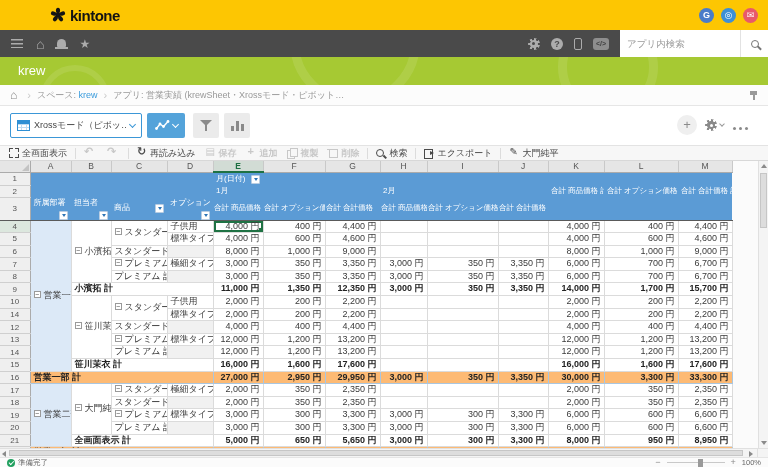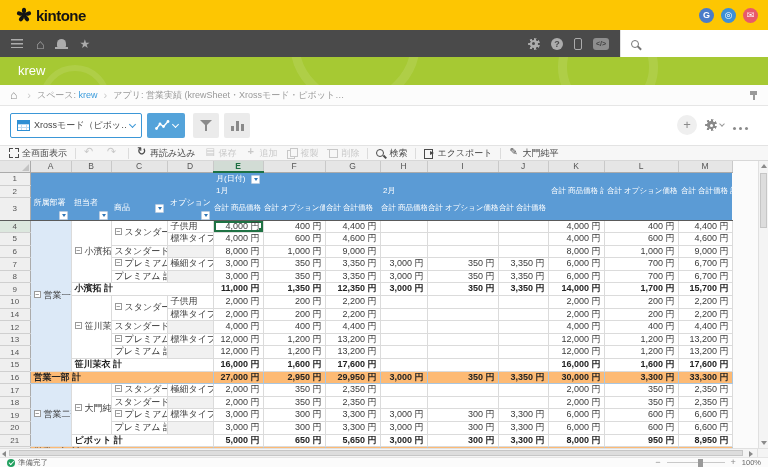--- a/index.html
+++ b/index.html
@@ -1,20 +1,20 @@
 <!DOCTYPE html>
 <html><head>
 <meta charset="utf-8">
 <style>
   html,body{margin:0;padding:0;width:768px;height:467px;overflow:hidden;
     font-family:"Liberation Sans","DejaVu Sans",sans-serif;background:#fff;}
   *{box-sizing:border-box;}
 
   
-  .topbar{height:30px;background:#FDC602;display:flex;align-items:center;position:relative;}
+  .topbar{height:30px;background:#FDC602;display:flex;align-items:center;position:relative;padding-left:34px;}
   .logo{display:flex;align-items:center;gap:4px;padding-left:16px;}
   .logo-text{font-size:15px;font-weight:bold;color:#141414;letter-spacing:-0.5px;}
   .badges{margin-left:auto;display:flex;gap:7px;margin-right:10px;}
   .badge{width:15px;height:15px;border-radius:50%;color:#fff;font-size:9px;font-weight:bold;
     text-align:center;line-height:15px;}
   .userzone{width:150px;height:30px;background:#E4AF00;display:flex;align-items:center;padding-left:10px;}
   .avatar{width:18px;height:18px;border-radius:50%;background:#F4E9D2;position:relative;overflow:hidden;flex:0 0 auto;}
   .avatar::before{content:"";position:absolute;left:5.5px;top:2px;width:7px;height:7px;border-radius:50%;background:#46362B;}
   .avatar::after{content:"";position:absolute;left:3px;bottom:0;width:12px;height:7px;border-radius:6px 6px 0 0;background:#FDFDFD;}
   .username{color:#fff;font-size:10.5px;margin-left:8px;}
@@ -97,21 +97,21 @@
   .gear2::before{content:"";position:absolute;inset:2px;border-radius:50%;background:#8A8A8A;}
   .gear2::after{content:"";position:absolute;inset:4.5px;border-radius:50%;background:#fff;}
   .chevg{width:4px;height:4px;border-right:1.2px solid #9a9a9a;border-bottom:1.2px solid #9a9a9a;transform:rotate(45deg);margin-top:-2px;}
   .dots{position:absolute;right:26px;top:21px;width:3px;height:3px;border-radius:50%;background:#8A8A8A;
     box-shadow:-6px 0 0 #8A8A8A,6px 0 0 #8A8A8A;}
 
   
   .stoolbar{height:16px;background:#F7F7F7;border-top:1px solid #E3E3E3;border-bottom:1px solid #D8D8D8;
     display:flex;align-items:center;padding-left:4px;font-size:9px;color:#4A4A4A;}
   .tbtn{display:flex;align-items:center;padding:0 5px;height:14px;white-space:nowrap;color:#4A4A4A;text-align:right;}
-  .tbtn.dis{color:#C8C8C8;}
+  .tbtn.dis{color:#C8C8C8;font-weight:bold;}
   .tsep{width:1px;height:11px;background:#DCDCDC;margin:0 3px;}
   .tic{display:inline-block;width:10px;height:10px;margin-right:3px;position:relative;flex:0 0 auto;}
   .tic-fullscreen-icon{background-image:linear-gradient(currentColor,currentColor),linear-gradient(currentColor,currentColor),linear-gradient(currentColor,currentColor),linear-gradient(currentColor,currentColor),linear-gradient(currentColor,currentColor),linear-gradient(currentColor,currentColor),linear-gradient(currentColor,currentColor),linear-gradient(currentColor,currentColor);
     background-size:4px 1.2px,1.2px 4px,4px 1.2px,1.2px 4px,4px 1.2px,1.2px 4px,4px 1.2px,1.2px 4px;
     background-position:0 0,0 0,100% 0,100% 0,0 100%,0 100%,100% 100%,100% 100%;background-repeat:no-repeat;}
   .tic-undo-icon::before{content:"↶";position:absolute;left:0;top:-2px;font-size:11px;line-height:11px;}
   .tic-redo-icon::before{content:"↷";position:absolute;left:0;top:-2px;font-size:11px;line-height:11px;}
   .tic-reload-icon::before{content:"↻";position:absolute;left:0;top:-2px;font-size:11px;line-height:11px;font-weight:bold;}
   .tic-save-icon::before{content:"▤";position:absolute;left:0;top:-1px;font-size:10px;line-height:10px;}
   .tic-add-icon::before{content:"+";position:absolute;left:1px;top:-2px;font-size:11px;line-height:11px;font-weight:bold;}
@@ -210,20 +210,21 @@
     <span class="i-home">⌂</span>
     <span class="i-bell"></span>
     <span class="i-star">★</span>
   </div>
   <div class="nav-right">
     <span class="gear"></span>
     <span class="i-q">?</span>
     <span class="i-mob"></span>
     <span class="i-code">&lt;/&gt;</span>
     <div class="searchbox">
+      <input type="text" placeholder="アプリ内検索" style="">
       <div class="search-btn">
         <span class="mag"></span>
       </div>
     </div>
   </div>
 </div>
 
 <div class="band">
   <span class="bc bc1"></span>
   <span class="bc bc2"></span>
@@ -619,21 +620,21 @@
           <td class="dc n">3,300 円</td>
           <td class="dc n">3,000 円</td>
           <td class="dc n">300 円</td>
           <td class="dc n">3,300 円</td>
           <td class="dc n">6,000 円</td>
           <td class="dc n">600 円</td>
           <td class="dc n">6,600 円</td>
         </tr>
         <tr class="bd">
           <td class="gut">21</td>
-          <td colspan="3" class="dc ">ピボット 計</td>
+          <td colspan="3" class="dc ">全画面表示 計</td>
           <td class="dc n">5,000 円</td>
           <td class="dc n">650 円</td>
           <td class="dc n">5,650 円</td>
           <td class="dc n">3,000 円</td>
           <td class="dc n">300 円</td>
           <td class="dc n">3,300 円</td>
           <td class="dc n">8,000 円</td>
           <td class="dc n">950 円</td>
           <td class="dc n">8,950 円</td>
         </tr>

